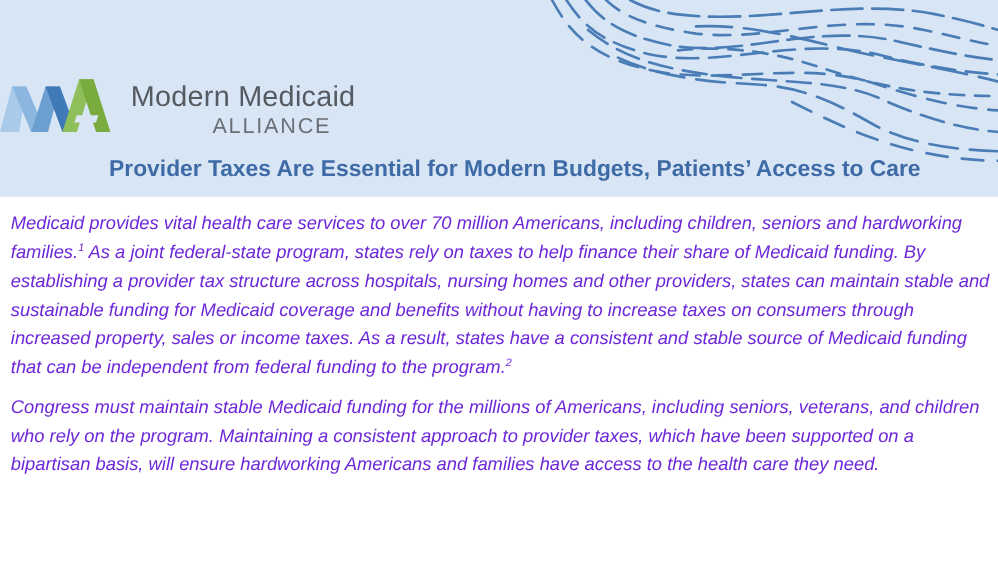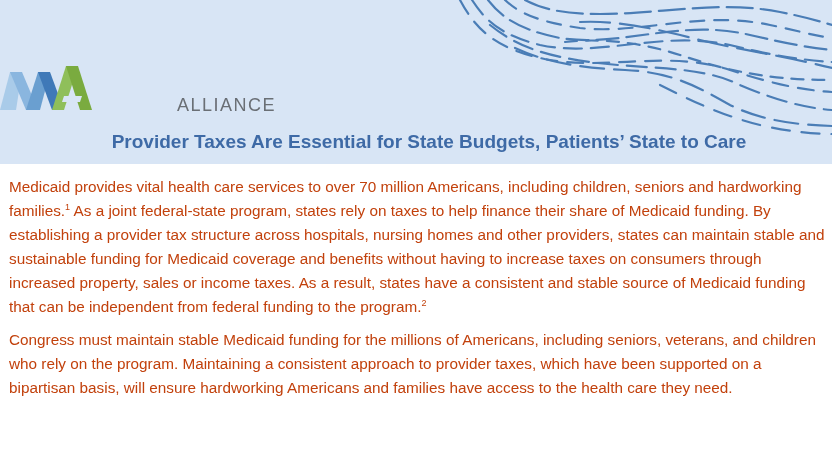--- a/index.html
+++ b/index.html
@@ -27,21 +27,21 @@
       white-space: nowrap;
     }
     .title {
       position: absolute; left: 0; top: 131px; width: 832px; text-align: center;
       font-size: 19px; font-weight: bold; color: #3e6aa6;
       white-space: nowrap;
       padding-left: 26px; box-sizing: border-box;
     }
     .content {
       position: absolute; left: 9px; top: 175px; width: 820px;
-      font-size: 15.3px; line-height: 24px; color: #c2410c;
+      font-size: 15.3px; line-height: 24px; color: #6d28d9; font-style: italic;
     }
     .content p { margin: 0 0 9px 0; }
     sup { font-size: 9px; line-height: 0; vertical-align: 6px; }
   </style>
 </head>
 <body>
 
 <div class="header">
   <svg class="waves" viewBox="0 0 402 135" fill="none" stroke="#4a7db6" stroke-width="2.2" stroke-linecap="round">
     <path d="M42 0 C55 20 70 35 110 45 C170 58 230 30 300 45 C340 55 370 60 402 62" stroke-dasharray="18 9"></path>
@@ -58,21 +58,22 @@
 
   <svg class="logo" viewBox="0 0 95 48">
     <polygon points="0,48 10,10 22,10 16,48" fill="#a9cbe9"></polygon>
     <polygon points="10,10 22,10 38,48 26,48" fill="#8ab6df"></polygon>
     <polygon points="26,48 38,10 50,10 40,48" fill="#6a9fd0"></polygon>
     <polygon points="38,10 50,10 64,48 52,48" fill="#3f79b8"></polygon>
     <polygon points="52,48 66,4 78,4 64,48" fill="#8fbf5a"></polygon>
     <polygon points="66,4 78,4 92,48 80,48" fill="#7aab3f"></polygon>
     <polygon points="64,34 82,34 80,40 62,40" fill="#d8e5f5"></polygon>
   </svg>
+  <div class="brand-name">Modern Medicaid</div>
   <div class="brand-sub">ALLIANCE</div>
 
-  <div class="title">Provider Taxes Are Essential for State Budgets, Patients’ State to Care</div>
+  <div class="title">Provider Taxes Are Essential for Modern Budgets, Patients’ Access to Care</div>
 </div>
 
 <div class="content">
   <p><span>Medicaid provides vital health care services to over 70 million Americans, including children, seniors and hardworking families.</span><sup>1</sup><span> As a joint federal-state program, states rely on taxes to help finance their share of Medicaid funding. By establishing a provider tax structure across hospitals, nursing homes and other providers, states can maintain stable and sustainable funding for Medicaid coverage and benefits without having to increase taxes on consumers through increased property, sales or income taxes. As a result, states have a consistent and stable source of Medicaid funding that can be independent from federal funding to the program.</span><sup>2</sup></p>
   <p>Congress must maintain stable Medicaid funding for the millions of Americans, including seniors, veterans, and children who rely on the program. Maintaining a consistent approach to provider taxes, which have been supported on a bipartisan basis, will ensure hardworking Americans and families have access to the health care they need.</p>
 </div>
 
 </body></html>

